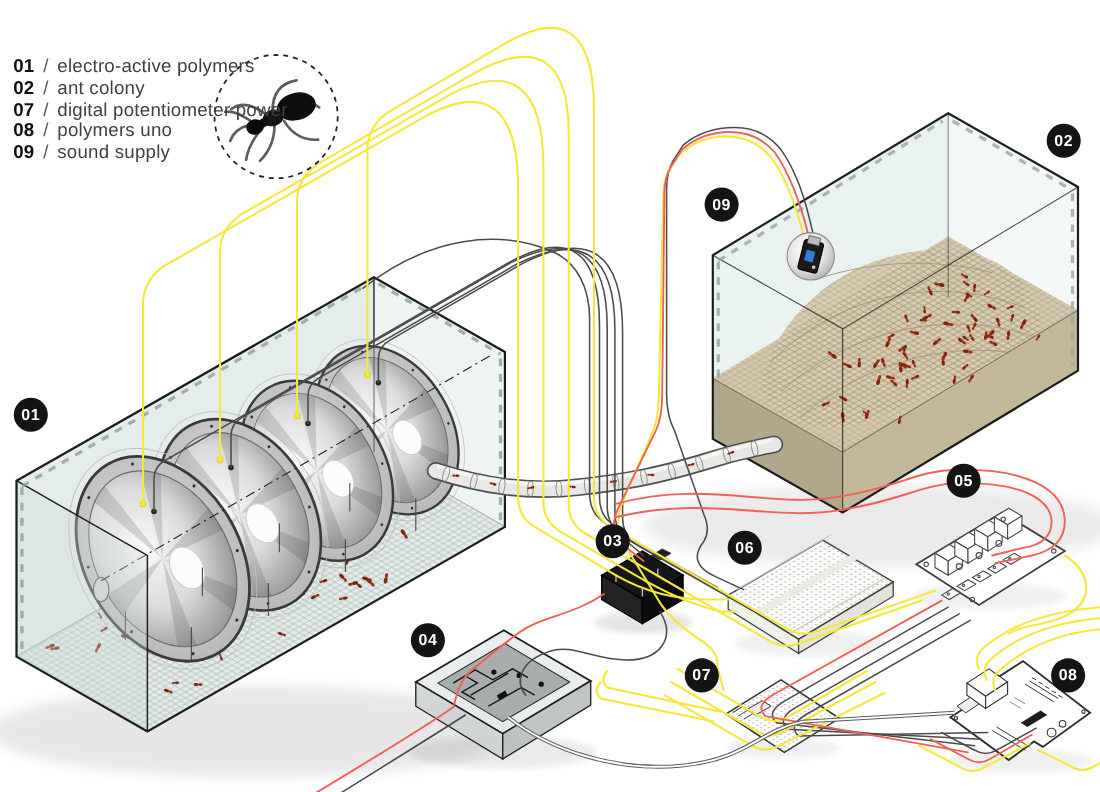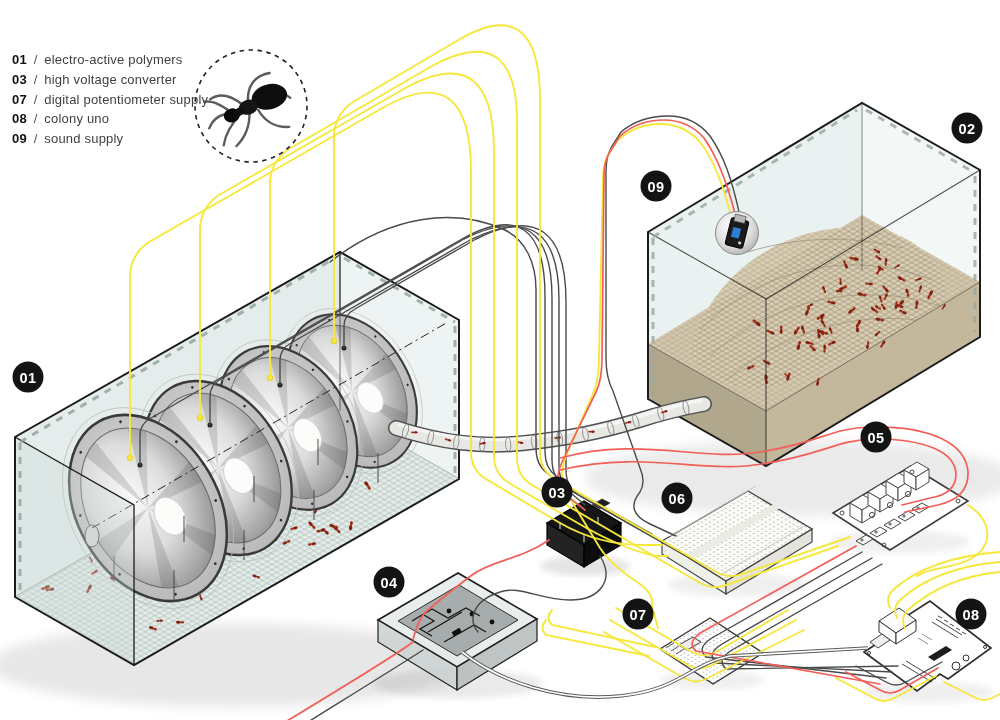--- a/index.html
+++ b/index.html
@@ -7,21 +7,21 @@
          font-family:"Liberation Sans",sans-serif;}
   #scene{position:absolute;left:0;top:0;}
   
   .wy{stroke:var(--wire-yellow,#f6e73b);fill:none;stroke-width:1.9;stroke-linecap:round;}
   .wr{stroke:var(--wire-red,#f15f57);fill:none;stroke-width:1.7;stroke-linecap:round;}
   .wd{stroke:var(--wire-dark,#4a4a4a);fill:none;stroke-width:1.4;stroke-linecap:round;}
   .wg-out{stroke:#5a5a5a;fill:none;stroke-width:3.6;}
   .wg-in{stroke:#ffffff;fill:none;stroke-width:1.7;}
   
   #legend{position:absolute;left:12px;top:50px;z-index:5;}
-  .legend-row{font-size:13px;line-height:19.8px;color:var(--legend-label,#3f3f3f);letter-spacing:.2px;white-space:nowrap;}
+  .legend-row{font-size:17px;line-height:19.8px;color:var(--legend-label,#3f3f3f);letter-spacing:.2px;white-space:nowrap;}
   .lnum{font-weight:bold;color:var(--legend-num,#111);}
   .lsep{color:#555;padding:0 3px;}
   
   #badges{position:absolute;left:0;top:0;width:100%;height:100%;z-index:6;pointer-events:none;}
   .badge{position:absolute;width:31px;height:31px;border-radius:50%;
          background:var(--badge-bg,#141414);color:var(--badge-text,#fff);
          display:flex;align-items:center;justify-content:center;
          font-size:14.5px;font-weight:bold;letter-spacing:.5px;
          transform:translate(-50%,-50%);}
 </style>
@@ -901,34 +901,34 @@
     <ellipse cx="-19" cy="5" rx="8" ry="7" fill="#0b0b0b"></ellipse>
   </g>
 </g>
 </svg>
 
 <div id="legend">
   <div class="legend-row">
     <span class="lnum">01</span><span class="lsep"> / </span><span class="llabel">electro-active polymers</span>
   </div>
 
-
   <div class="legend-row">
-    <span class="lnum">03</span><span class="lsep"> / </span><span class="llabel">high voltage converter</span>
-  </div>
+    <span class="lnum">02</span><span class="lsep"> / </span><span class="llabel">ant colony</span>
+  </div>
+
 
 
 
 
   <div class="legend-row">
-    <span class="lnum">07</span><span class="lsep"> / </span><span class="llabel">digital potentiometer supply</span>
+    <span class="lnum">07</span><span class="lsep"> / </span><span class="llabel">digital potentiometer power</span>
   </div>
 
   <div class="legend-row">
-    <span class="lnum">08</span><span class="lsep"> / </span><span class="llabel">colony uno</span>
+    <span class="lnum">08</span><span class="lsep"> / </span><span class="llabel">polymers uno</span>
   </div>
 
   <div class="legend-row">
     <span class="lnum">09</span><span class="lsep"> / </span><span class="llabel">sound supply</span>
   </div>
 </div>
 
 <div id="badges">
   <div class="badge" style="left: 28px; top: 377px;">
     <span class="badge-num">01</span>

